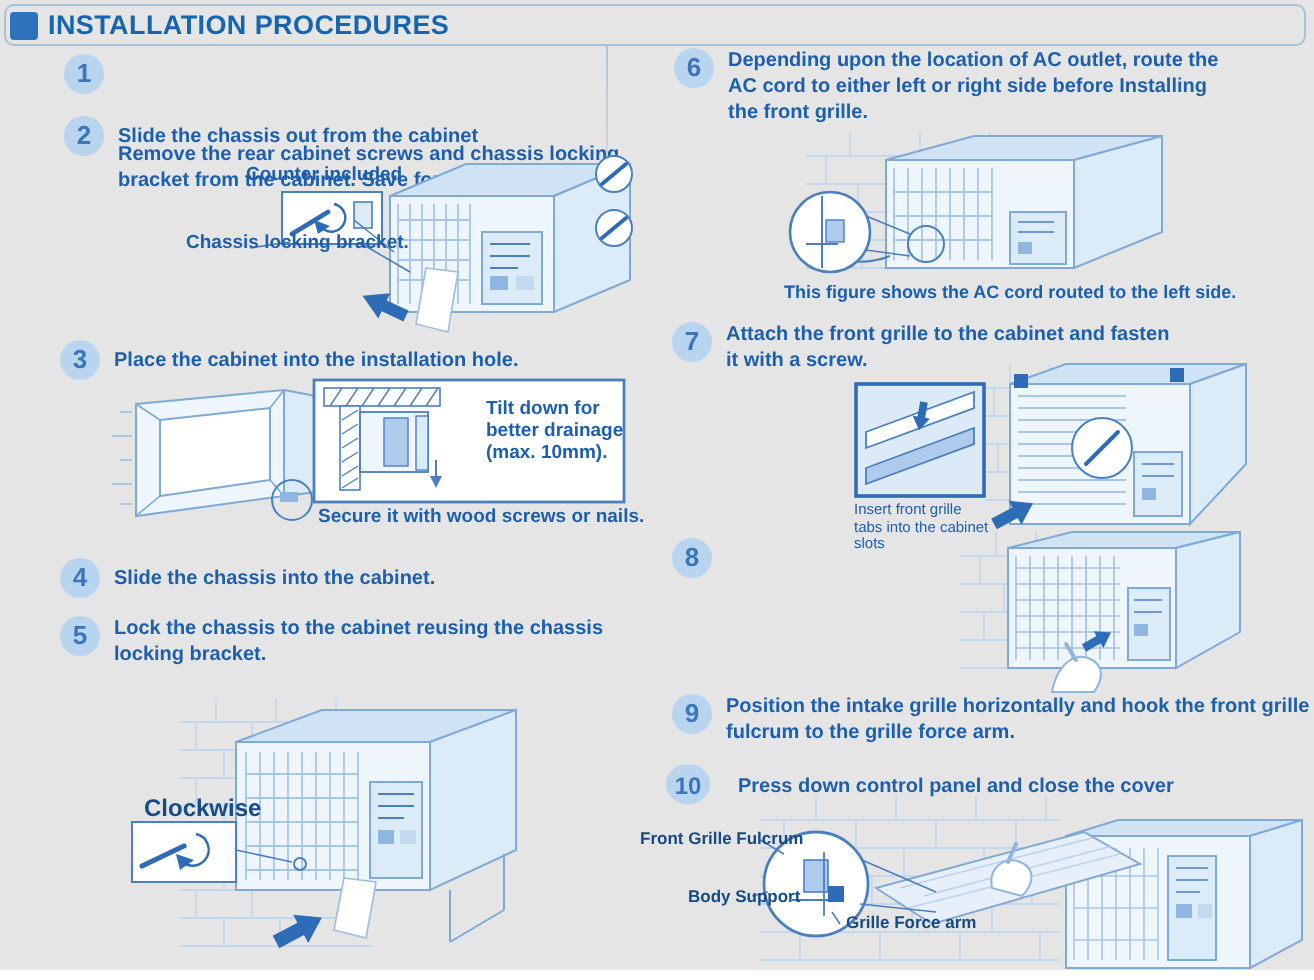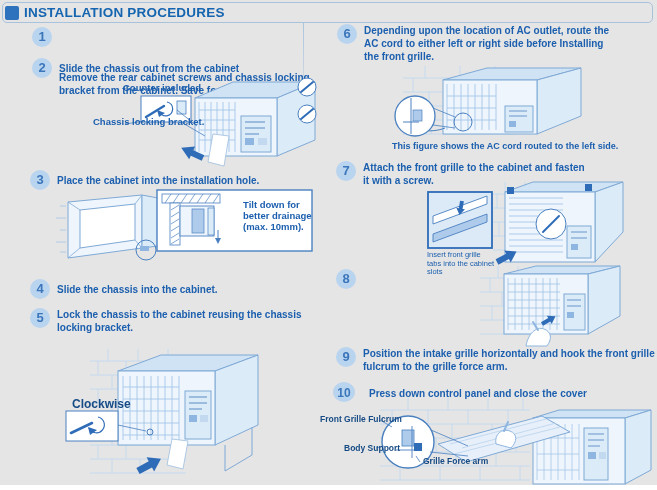--- a/index.html
+++ b/index.html
@@ -136,20 +136,21 @@
     <path d="M125 15 l6 -9 M133 15 l6 -9 M141 15 l6 -9 M149 15 l6 -9 M157 15 l6 -9 M165 15 l6 -9 M173 15 l6 -9" stroke="#4a80c0" stroke-width="0.7" fill="none"></path>
     <rect x="130" y="15" width="10" height="42" fill="#ffffff" stroke="#4a80c0" stroke-width="0.8"></rect>
     <path d="M131 22 l8 -5 M131 29 l8 -5 M131 36 l8 -5 M131 43 l8 -5 M131 50 l8 -5 M131 56 l8 -5" stroke="#4a80c0" stroke-width="0.7" fill="none"></path>
     <rect x="140" y="18" width="34" height="30" fill="#eef5fc" stroke="#4a80c0" stroke-width="0.9"></rect>
     <rect x="152" y="21" width="12" height="24" fill="#aecbeb" stroke="#4a80c0" stroke-width="0.7"></rect>
     <rect x="168" y="20" width="6" height="27" fill="#dcebf8" stroke="#4a80c0" stroke-width="0.7"></rect>
     <path d="M178 42 v8" stroke="#4a80c0" fill="none"></path>
     <polygon points="175,50 181,50 178,56" fill="#4a80c0"></polygon>
   </svg>
   <div class="lbl multi" style="left:243px; top:200px; width:72px;">Tilt down for better drainage (max. 10mm).</div>
+  <div class="lbl" style="left:159px; top:254px;">Secure it with wood screws or nails.</div>
 
   <svg class="fig" style="left:30px; top:345px;" width="285" height="145" viewBox="0 0 285 145">
     <g stroke="#c2d8ee" stroke-width="0.9" fill="none">
       <path d="M60 16 H156 M60 30 H156 M60 44 H156 M60 58 H156 M60 72 H156 M60 86 H156 M60 100 H156 M60 114 H156 M60 128 H156"></path>
       <path d="M78 4 V16 M108 4 V16 M138 4 V16 M68 16 V30 M96 16 V30 M124 16 V30 M152 16 V30 M82 30 V44 M110 30 V44 M138 30 V44 M68 44 V58 M96 44 V58 M124 44 V58 M152 44 V58 M82 58 V72 M110 58 V72 M138 58 V72 M68 72 V86 M96 72 V86 M124 72 V86 M82 86 V100 M110 86 V100 M68 100 V114 M96 100 V114 M82 114 V128 M110 114 V128"></path>
     </g>
     <polygon points="88,26 185,26 228,10 131,10" fill="#cfe3f5" stroke="#7fa9d6"></polygon>
     <polygon points="185,26 228,10 228,80 185,100" fill="#dcebf8" stroke="#7fa9d6"></polygon>
     <rect x="88" y="26" width="97" height="74" fill="#eef5fc" stroke="#7fa9d6"></rect>
     <g stroke="#a5c6e8" stroke-width="0.9" fill="none">

